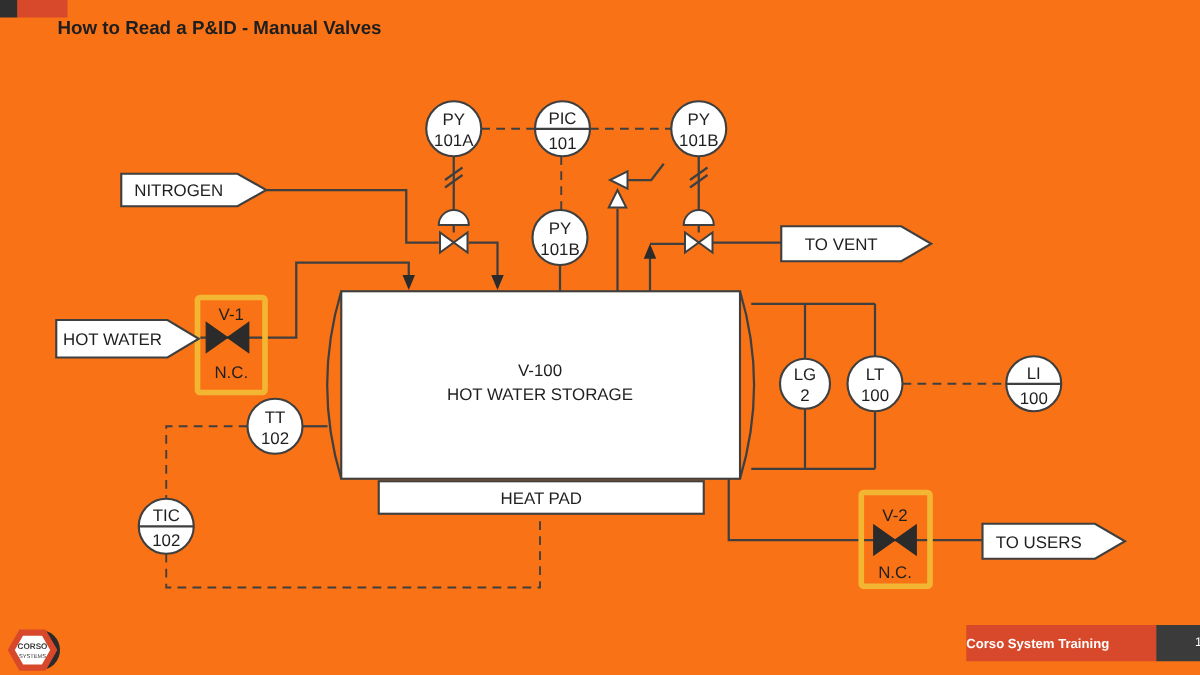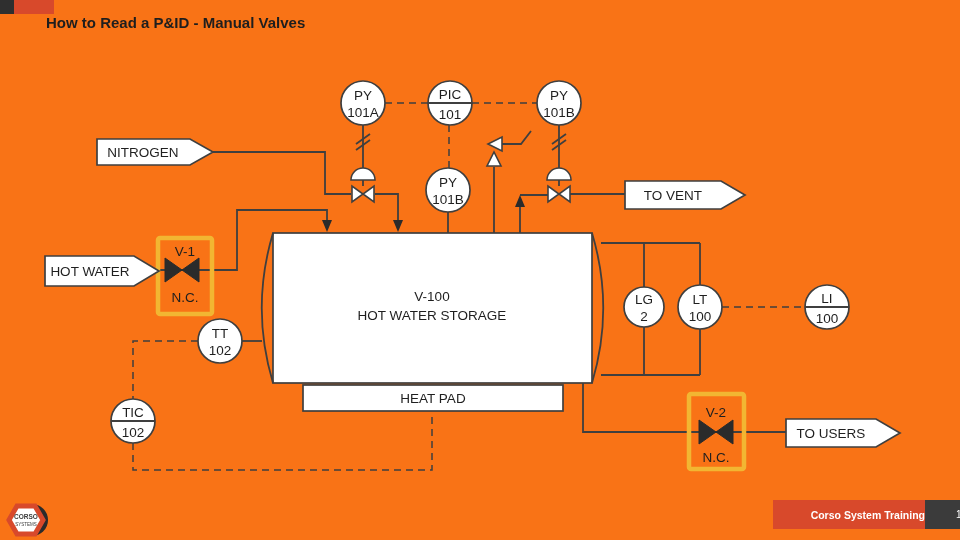--- a/index.html
+++ b/index.html
@@ -13,21 +13,21 @@
   .pline{stroke:#3f3f3f;stroke-width:1.8;fill:none;}
   .sline{stroke:#3f3f3f;stroke-width:1.5;fill:none;stroke-dasharray:7 5;}
   .bubble{fill:#fff;stroke:#3f3f3f;stroke-width:1.7;}
   .itext{font-family:"Liberation Sans",sans-serif;font-size:13.5px;fill:#1f1f1f;text-anchor:middle;}
   .flag{fill:#fff;stroke:#3f3f3f;stroke-width:1.7;}
   .vopen{fill:#fff;stroke:#3f3f3f;stroke-width:1.6;}
   .vfill{fill:#2b2b2b;stroke:#2b2b2b;stroke-width:1;}
   .arrow{fill:#2b2b2b;stroke:none;}
   .hl{fill:none;stroke:#F2B632;stroke-width:4.5;}
   .footer-bar{position:absolute;left:773px;top:500px;width:152px;height:29px;background:#D8492B;
-              display:flex;align-items:center;justify-content:flex-end;color:#fff;
+              display:flex;align-items:center;justify-content:flex-start;color:#fff;
               font-size:10.5px;font-weight:bold;}
   .page-box{position:absolute;left:925px;top:500px;width:33px;height:29px;background:#3b3b3b;
             display:flex;align-items:center;justify-content:center;color:#fff;font-size:10px;padding-left:20px;}
   .logo{position:absolute;left:6px;top:501px;}
 </style>
 </head>
 <body>
 
 <div class="slide">
 

